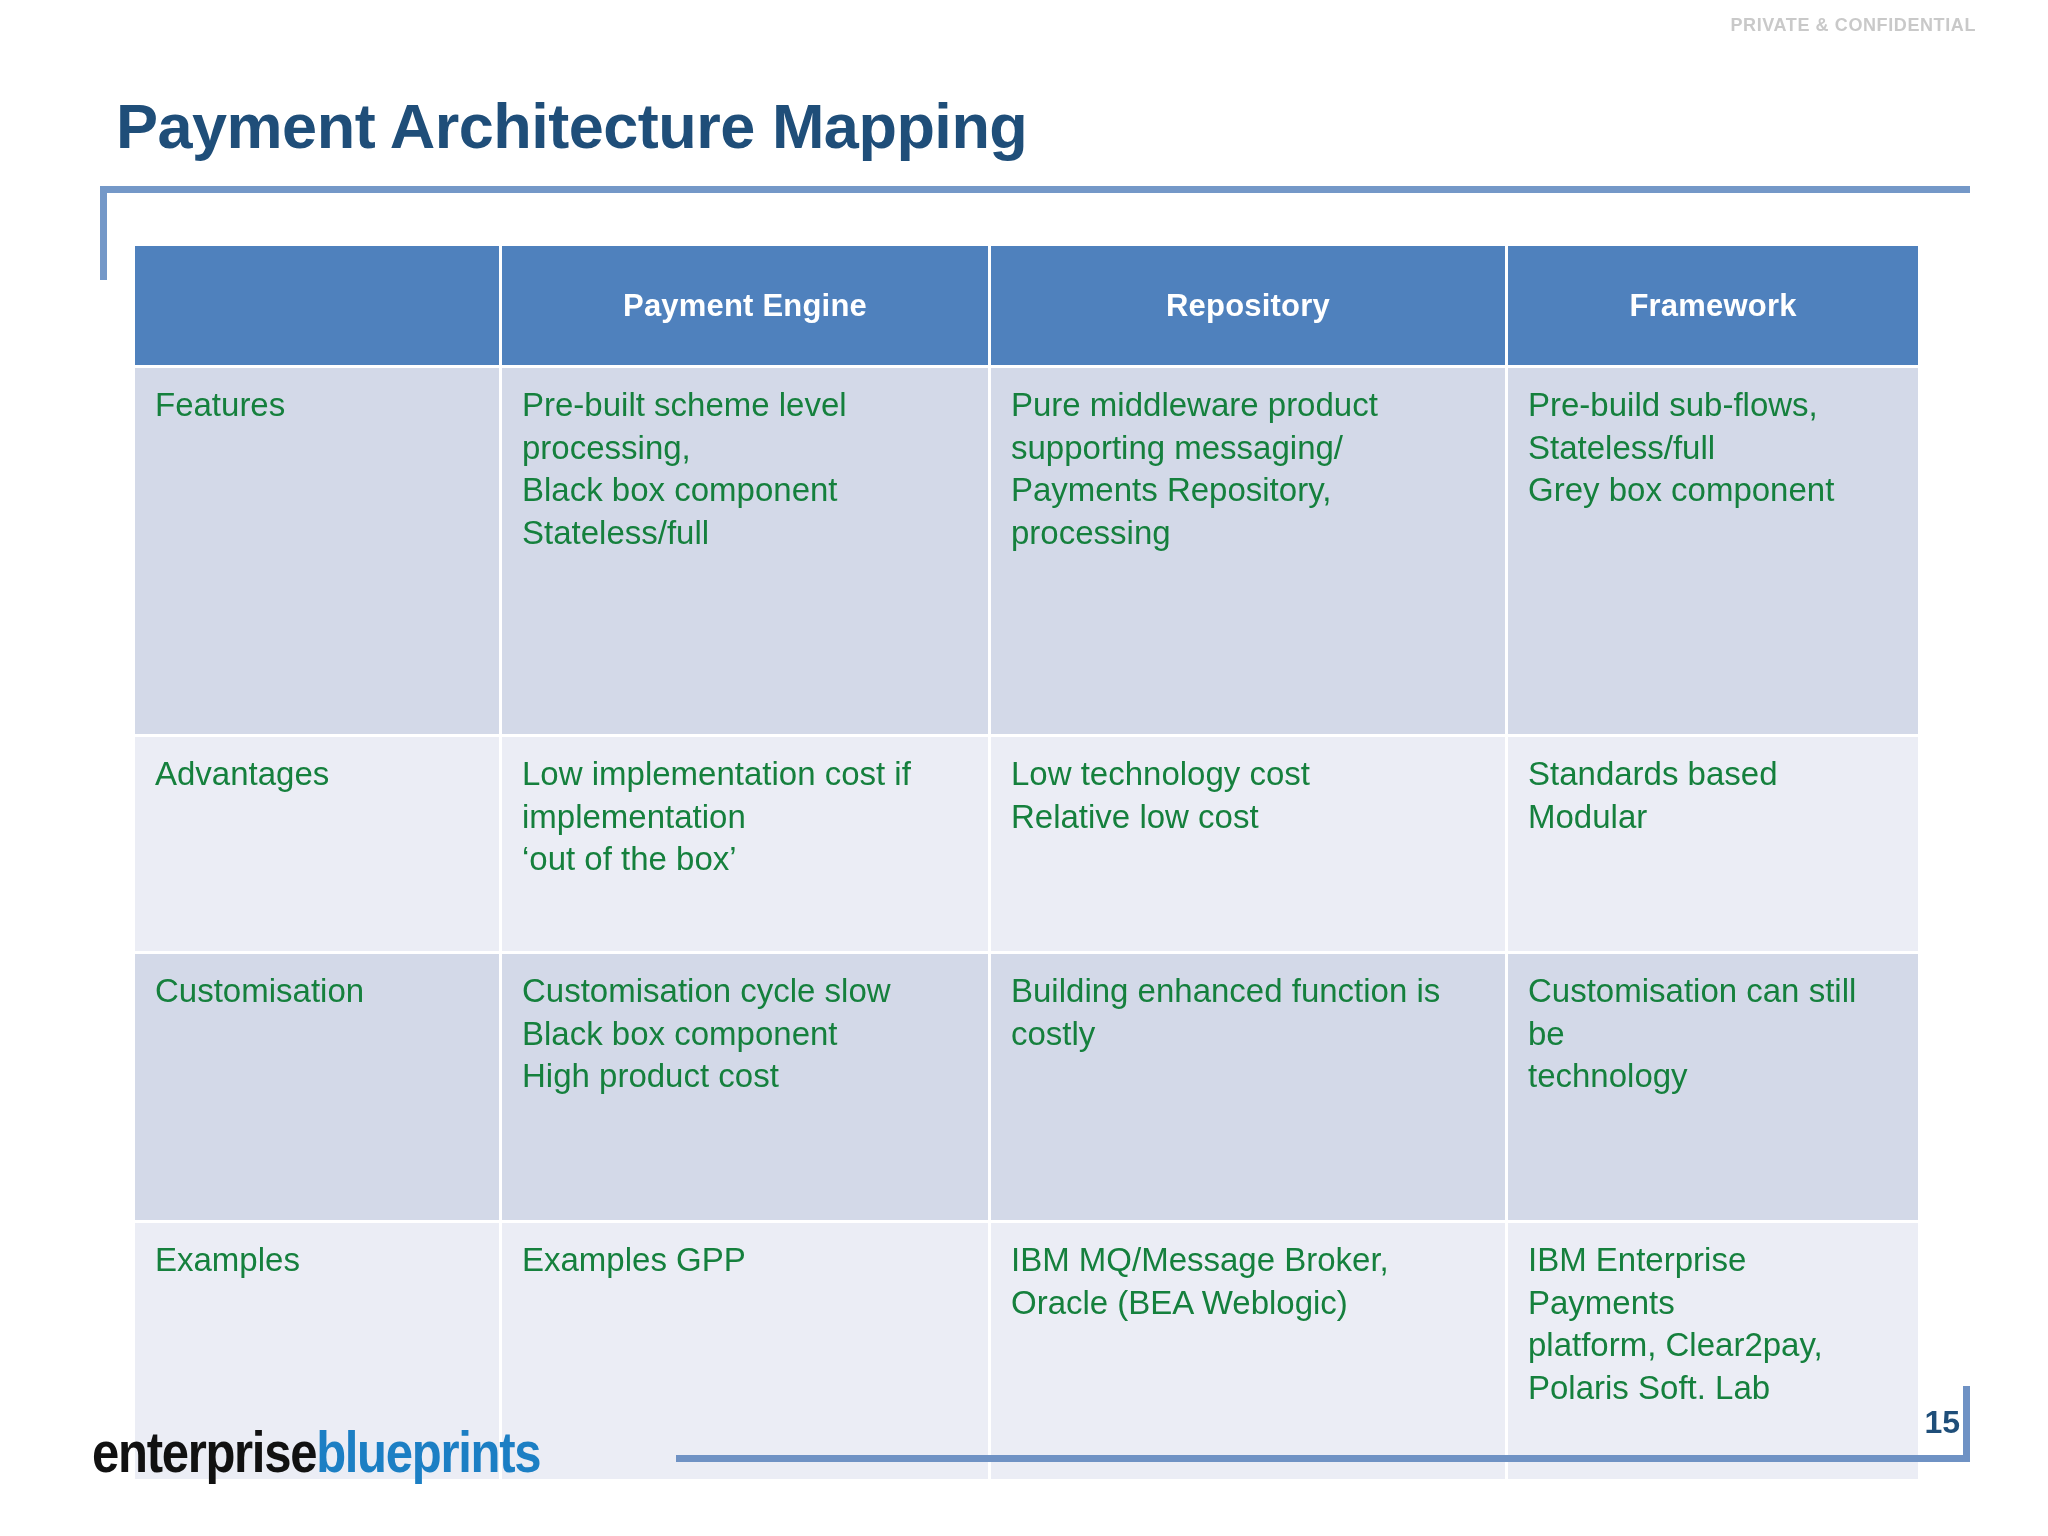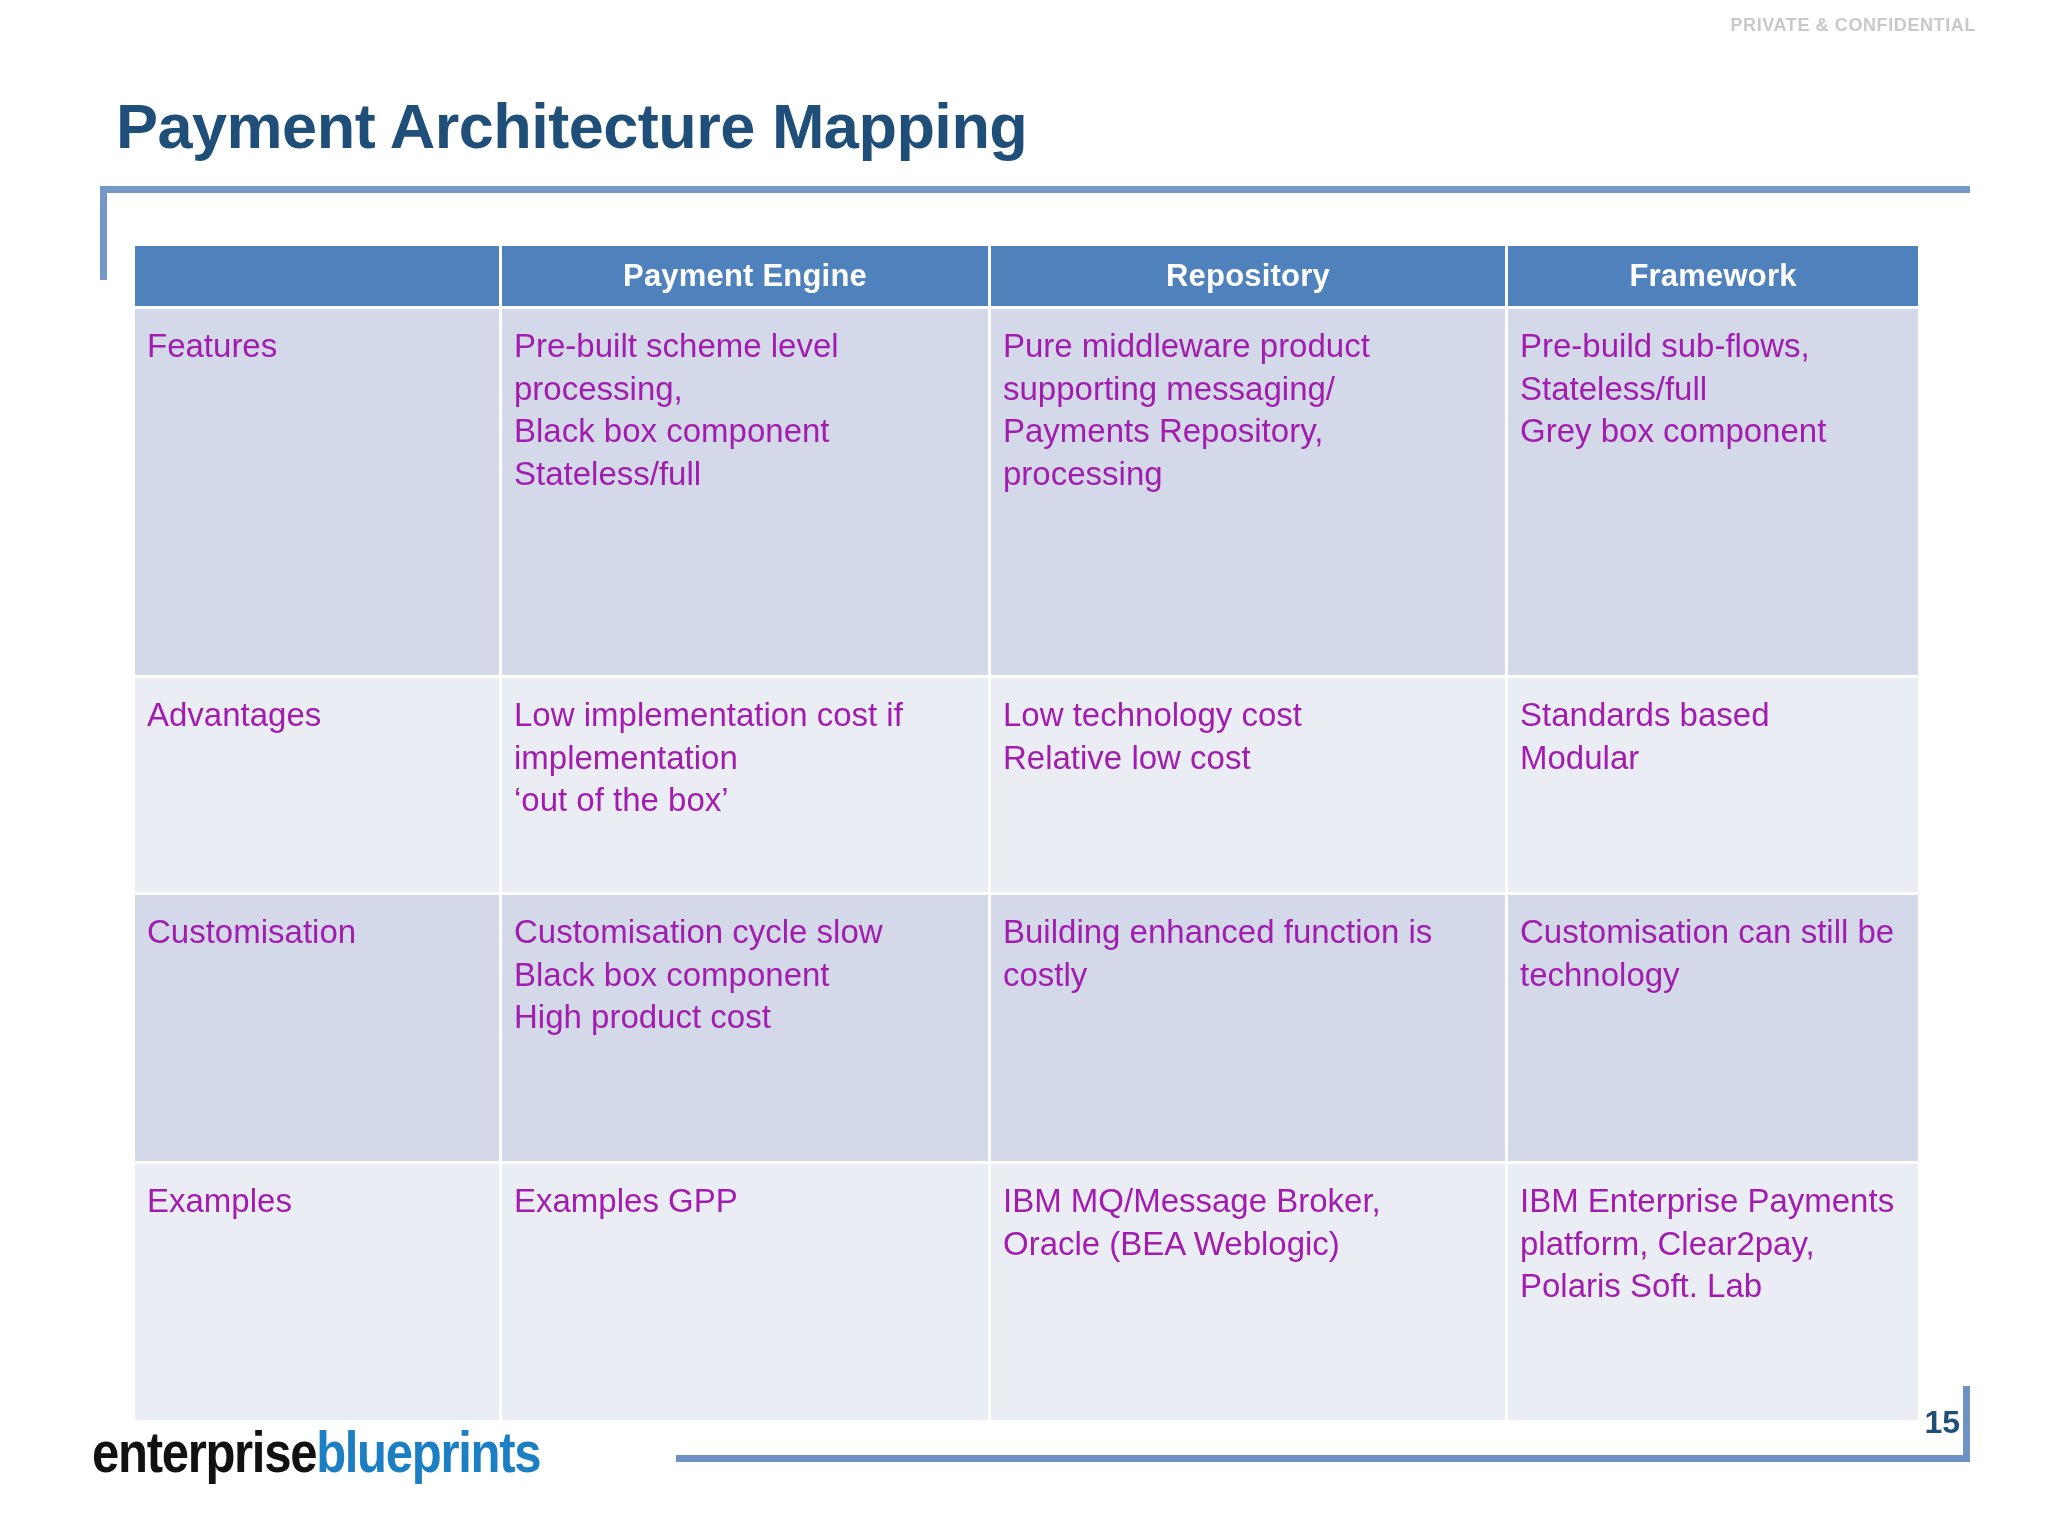--- a/index.html
+++ b/index.html
@@ -72,32 +72,32 @@
     width: 1774px;
     table-layout: fixed;
   }
   table.matrix th {
     background: #4F81BD;
     color: #ffffff;
     font-size: 31px;
     font-weight: bold;
     text-align: center;
     vertical-align: middle;
-    height: 60px;
-    padding: 0 8px;
+    height: 87px;
+    padding: 16px 8px;
     letter-spacing: 0.2px;
   }
   table.matrix th.blank-head {
     background: #4F81BD;
   }
   table.matrix td {
     font-size: 33px;
-    color: #a21caf;
+    color: #15803d;
     vertical-align: top;
-    padding: 16px 20px 10px 12px;
+    padding: 16px 20px 10px 20px;
     line-height: 1.29;
     white-space: pre-line;
   }
   tr.band-dark td { background: #D3D9E8; }
   tr.band-light td { background: #EBEDF5; }
 
   tr.row-features td   { height: 340px; }
   tr.row-advantages td { height: 188px; }
   tr.row-disadvantages td { height: 240px; }
   tr.row-examples td   { height: 230px; }

